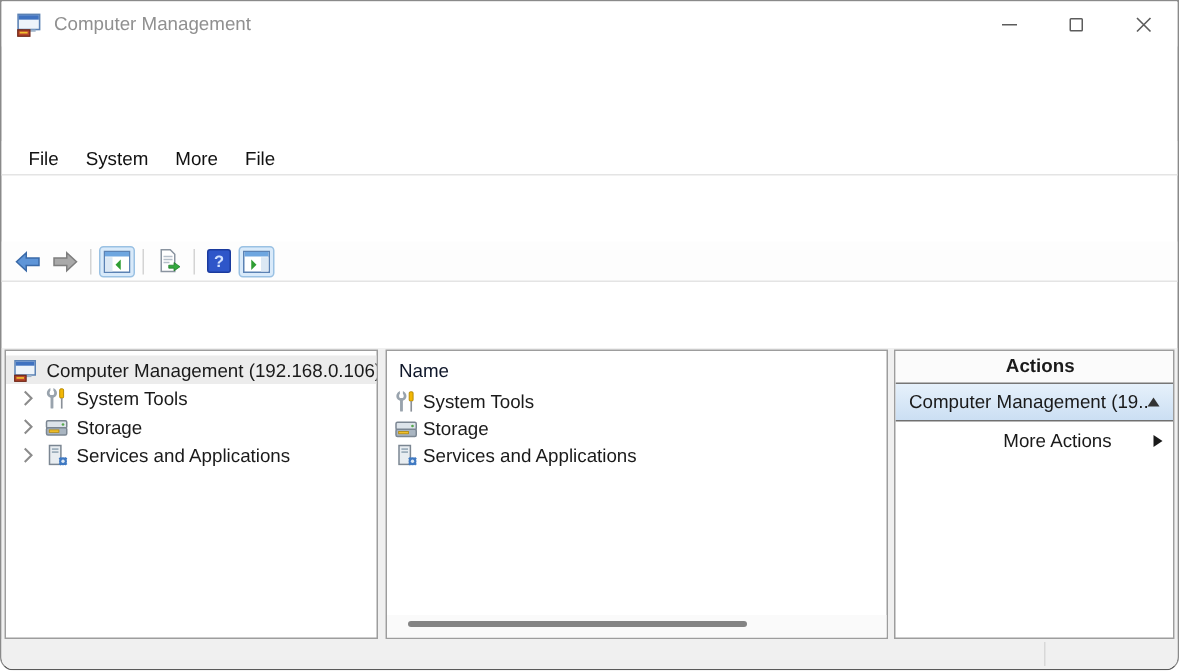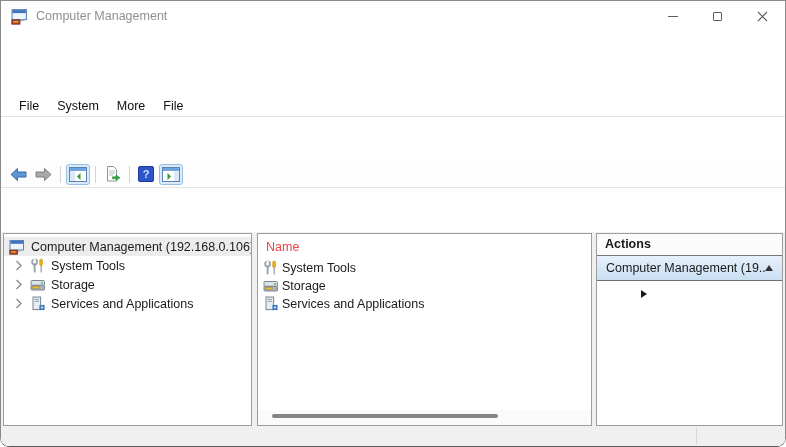--- a/index.html
+++ b/index.html
@@ -43,29 +43,29 @@
   .tree-pane { width: 249px; flex: 0 0 auto; padding-top: 3px; overflow: hidden; }
   .tree-row { height: 19px; display: flex; align-items: center; font-size: 12.5px; white-space: nowrap; }
   .tree-root { background: #ececec; padding-left: 5px; }
   .tree-root .node-icon { margin-right: 6px; }
   .tree-child { padding-left: 7px; }
   .chevron { width: 15px; height: 12px; display: flex; align-items: center; justify-content: center; margin-right: 4px; }
   .node-icon { width: 16px; height: 16px; flex: 0 0 auto; margin-right: 5px; }
 
   
   .list-pane { flex: 1; margin-left: 5px; display: flex; flex-direction: column; min-width: 0; }
-  .list-header { padding: 6px 0 5px 8px; font-size: 12.5px; color: #ef4444; }
+  .list-header { padding: 6px 0 5px 8px; font-size: 12.5px; color: #0f172a; }
   .list-body { flex: 1; }
   .list-row { height: 18px; display: flex; align-items: center; padding-left: 5px; font-size: 12.5px; white-space: nowrap; }
   .list-row .node-icon { margin-right: 3px; }
   .hscrollbar { height: 15px; position: relative; flex: 0 0 auto; background: #fafafa; }
   .hscroll-thumb { position: absolute; left: 14px; top: 4px; width: 226px; height: 4px; background: #848484; border-radius: 2px; }
 
   
-  .actions-pane { width: 187px; flex: 0 0 auto; margin-left: 4px; display: flex; flex-direction: column; overflow: hidden; }
+  .actions-pane { width: 187px; flex: 0 0 auto; margin-left: 4px; display: flex; flex-direction: column; overflow: hidden; text-align: center; }
   .actions-header { height: 22px; line-height: 21px; padding-left: 8px; font-weight: bold; font-size: 12.5px; background: #fbfbfb; border-bottom: 1px solid #767676; }
   .actions-group-bar { height: 25px; display: flex; align-items: center; padding: 0 9px; background: linear-gradient(#e6f1fb, #cbdff3); border-bottom: 1px solid #707070; font-size: 12.5px; white-space: nowrap; }
   .actions-group-bar .label { flex: 1; overflow: hidden; }
   .tri-up { width: 0; height: 0; border-left: 4.5px solid transparent; border-right: 4.5px solid transparent; border-bottom: 6px solid #333; }
   .actions-item { height: 25px; display: flex; align-items: center; padding-left: 44px; padding-right: 7px; font-size: 12.5px; }
   .actions-item .label { flex: 1; }
   .tri-right { width: 0; height: 0; border-top: 4.5px solid transparent; border-bottom: 4.5px solid transparent; border-left: 6px solid #1a1a1a; }
 
   
   .statusbar { height: 20px; flex: 0 0 auto; position: relative; background: #f0f0f0; }
@@ -258,20 +258,21 @@
         </div>
       </div>
 
       <div class="pane actions-pane">
         <div class="actions-header">Actions</div>
         <div class="actions-group-bar">
           <span class="label">Computer Management (19...</span>
           <span class="tri-up"></span>
         </div>
         <div class="actions-item">
+          <span class="label">More Actions</span>
           <span class="tri-right"></span>
         </div>
       </div>
 
     </div>
 
     <div class="statusbar">
       <span class="status-divider"></span>
     </div>
   </div>

